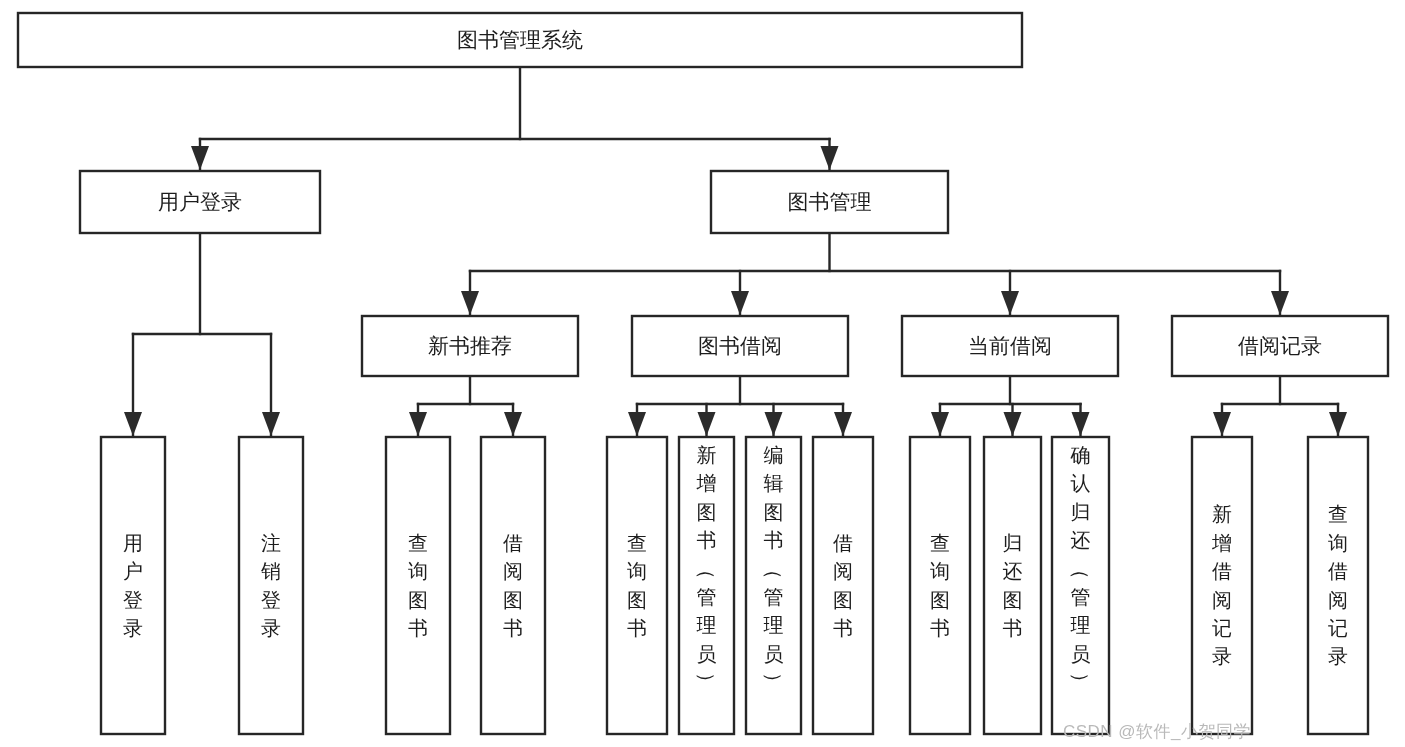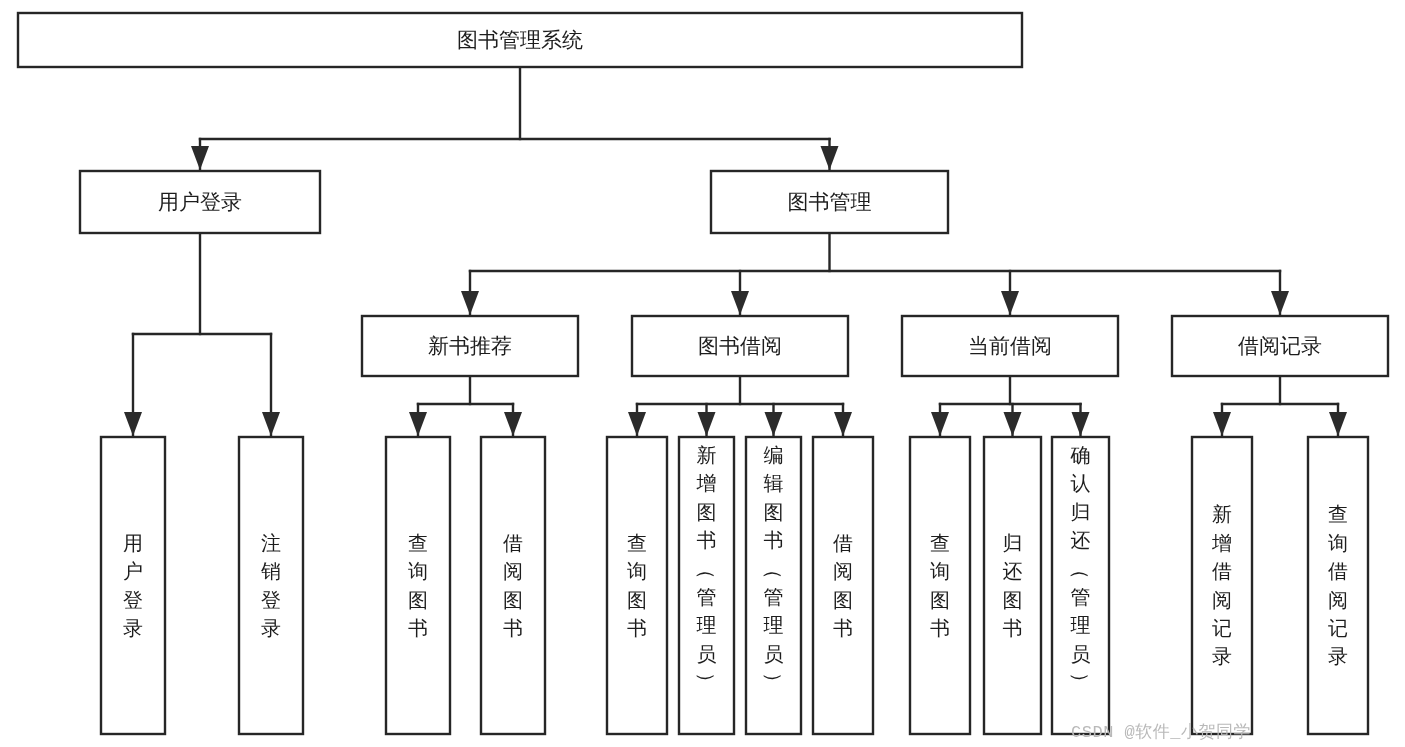--- a/index.html
+++ b/index.html
@@ -71,21 +71,21 @@
     text-align: center;
   }
   .vchar.paren {
     transform: rotate(90deg);
     display: block;
   }
   .watermark {
     position: absolute;
     right: 6px;
     bottom: 4px;
-    font-family: Liberation Mono, monospace;
+    font-family: Liberation Sans, sans-serif;
     font-size: 17px;
     color: #b9b9b9;
     white-space: nowrap;
     letter-spacing: 0.5px;
   }
 </style>
 </head>
 <body>
 
 <div id="diagram-root">

